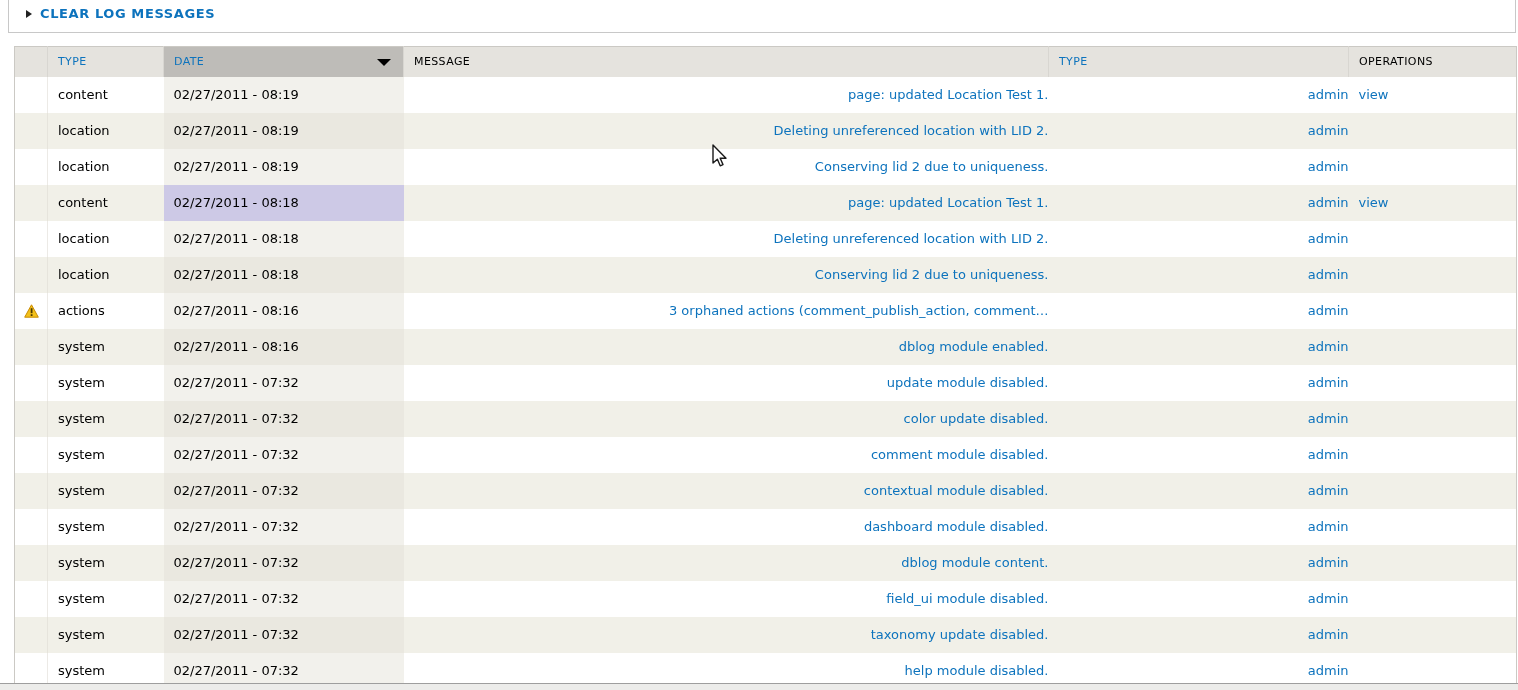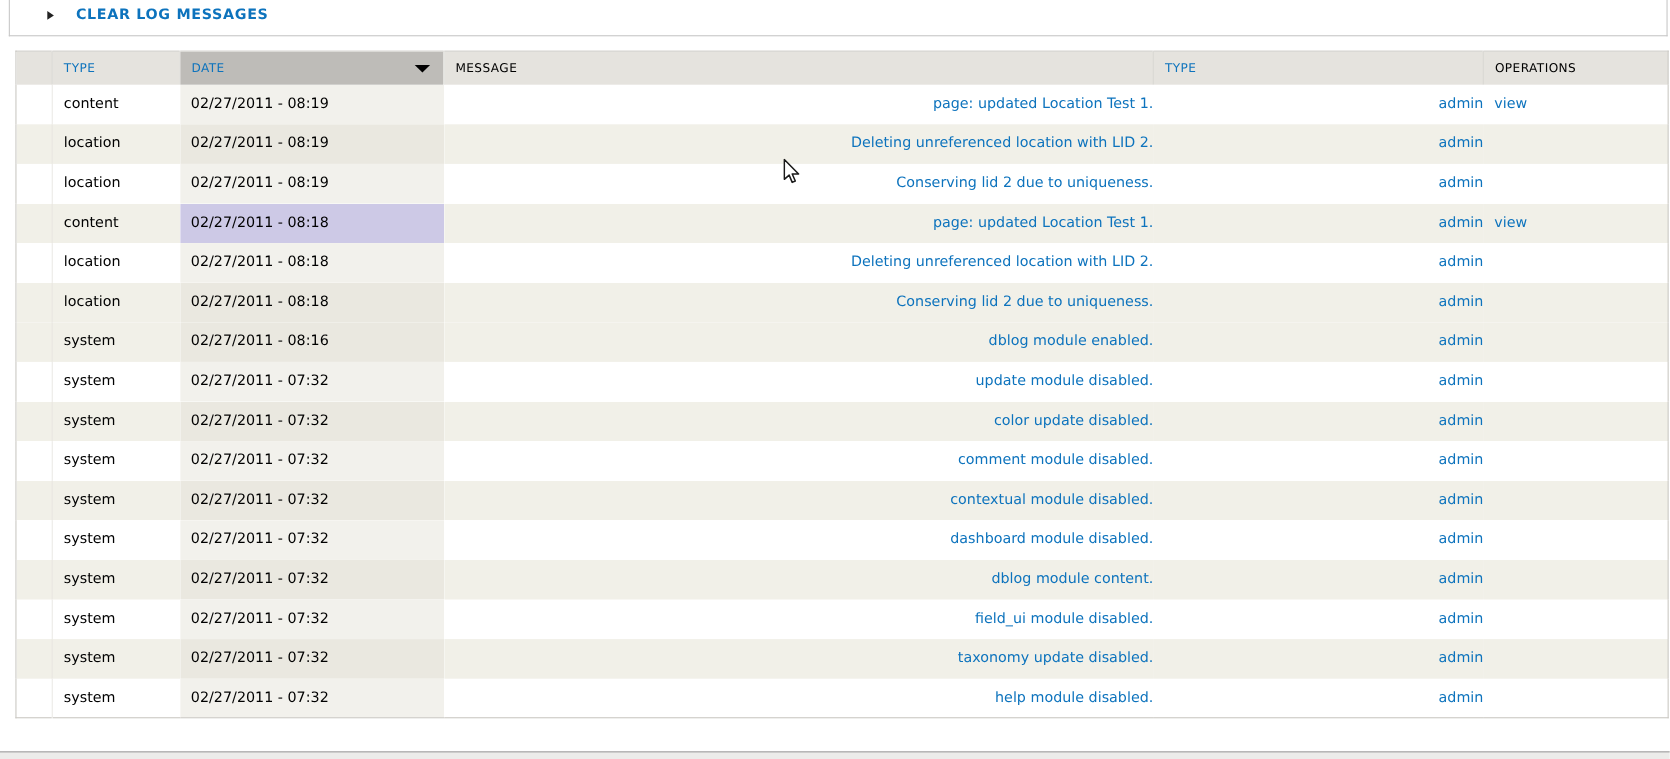--- a/index.html
+++ b/index.html
@@ -17,24 +17,24 @@
   body {
     font-family: "DejaVu Sans", "Liberation Sans", sans-serif;
     width: 1518px; height: 690px; position: relative; overflow: hidden;
   }
   
   .clear-fieldset {
     position: absolute; left: 8px; right: 2px; top: 0; height: 33px;
     border: 1px solid #c8c8c8; border-top: none; background: #fff;
   }
   .clear-fieldset .legend {
-    position: absolute; left: 34px; top: 6px;
+    position: absolute; left: 17px; top: 6px;
     font-size: 13px; font-weight: bold; letter-spacing: 0.6px;
     color: var(--link); text-decoration: none; cursor: pointer;
-    display: flex; align-items: center; gap: 20px;
+    display: flex; align-items: center; gap: 8px;
   }
   .collapse-arrow {
     width: 0; height: 0; display: inline-block;
     border-top: 4px solid transparent; border-bottom: 4px solid transparent;
     border-left: 6px solid #222;
   }
   
   table.log-table {
     position: absolute; left: 14px; top: 46px; width: 1502px;
     border-collapse: collapse; table-layout: fixed;
@@ -167,20 +167,34 @@
       <tr class="even">
     <td class="cell-icon">
       
     </td>
     <td class="cell-type">location</td>
     <td class="cell-date">02/27/2011 - 08:18</td>
     <td class="cell-msg"><a href="#" class="msg-link">Conserving lid 2 due to uniqueness.</a></td>
     <td class="cell-user"><a href="#" class="user-link">admin</a></td>
     <td class="cell-op"></td>
   </tr>
+      <tr class="odd">
+    <td class="cell-icon">
+      <svg class="warn-svg" width="15" height="14" viewBox="0 0 15 14">
+        <path d="M7.5 0.8 L14.3 13.2 L0.7 13.2 Z" fill="#f3c11a" stroke="#c98a00" stroke-width="1"></path>
+        <rect x="6.7" y="4.2" width="1.8" height="5" fill="#4d3a00"></rect>
+        <rect x="6.7" y="10.2" width="1.8" height="1.8" fill="#4d3a00"></rect>
+      </svg>
+    </td>
+    <td class="cell-type">actions</td>
+    <td class="cell-date">02/27/2011 - 08:16</td>
+    <td class="cell-msg"><a href="#" class="msg-link">3 orphaned actions (comment_publish_action, comment…</a></td>
+    <td class="cell-user"><a href="#" class="user-link">admin</a></td>
+    <td class="cell-op"></td>
+  </tr>
       <tr class="even">
     <td class="cell-icon">
       
     </td>
     <td class="cell-type">system</td>
     <td class="cell-date">02/27/2011 - 08:16</td>
     <td class="cell-msg"><a href="#" class="msg-link">dblog module enabled.</a></td>
     <td class="cell-user"><a href="#" class="user-link">admin</a></td>
     <td class="cell-op"></td>
   </tr>

